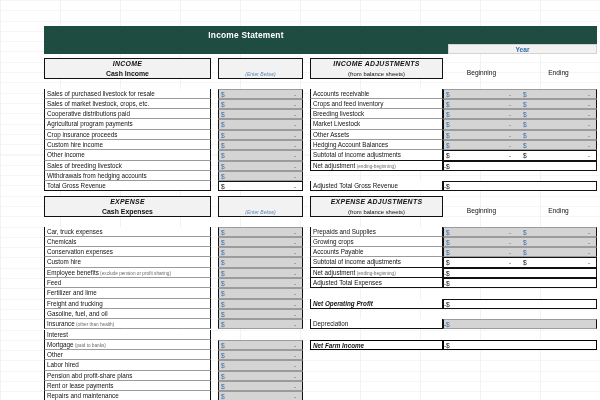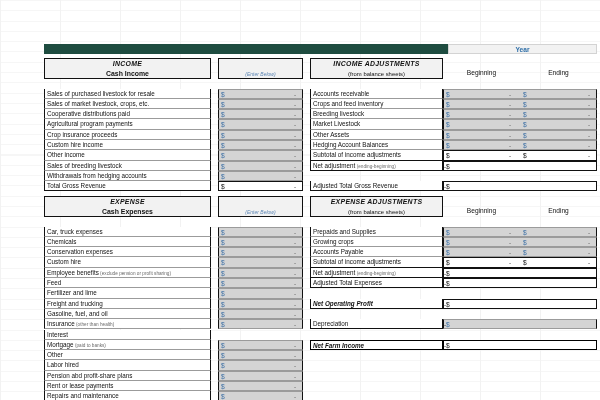--- a/index.html
+++ b/index.html
@@ -127,20 +127,23 @@
   .bold{font-weight:bold;}
   .heavy{border:1.4px solid #000000 !important;}
 </style>
 </head>
 <body>
 
 <div id="sheet">
 
   <div class="gridbg"></div>
 
+  <div class="titlebar">
+    <div class="tl">Income Statement</div>
+  </div>
   <div class="greenstrip"></div>
   <div class="yearcell">Year</div>
 
   <div class="secthead" style="left:44px;top:58px;width:167px;height:20.6px;">
     <div class="l1">INCOME</div>
     <div class="l2">Cash Income</div>
   </div>
   <div class="enterbox" style="left:218px;top:58px;width:85px;height:20.6px;">(Enter Below)</div>
   <div class="secthead" style="left:310px;top:58px;width:133px;height:20.6px;">
     <div class="l1">INCOME ADJUSTMENTS</div>

